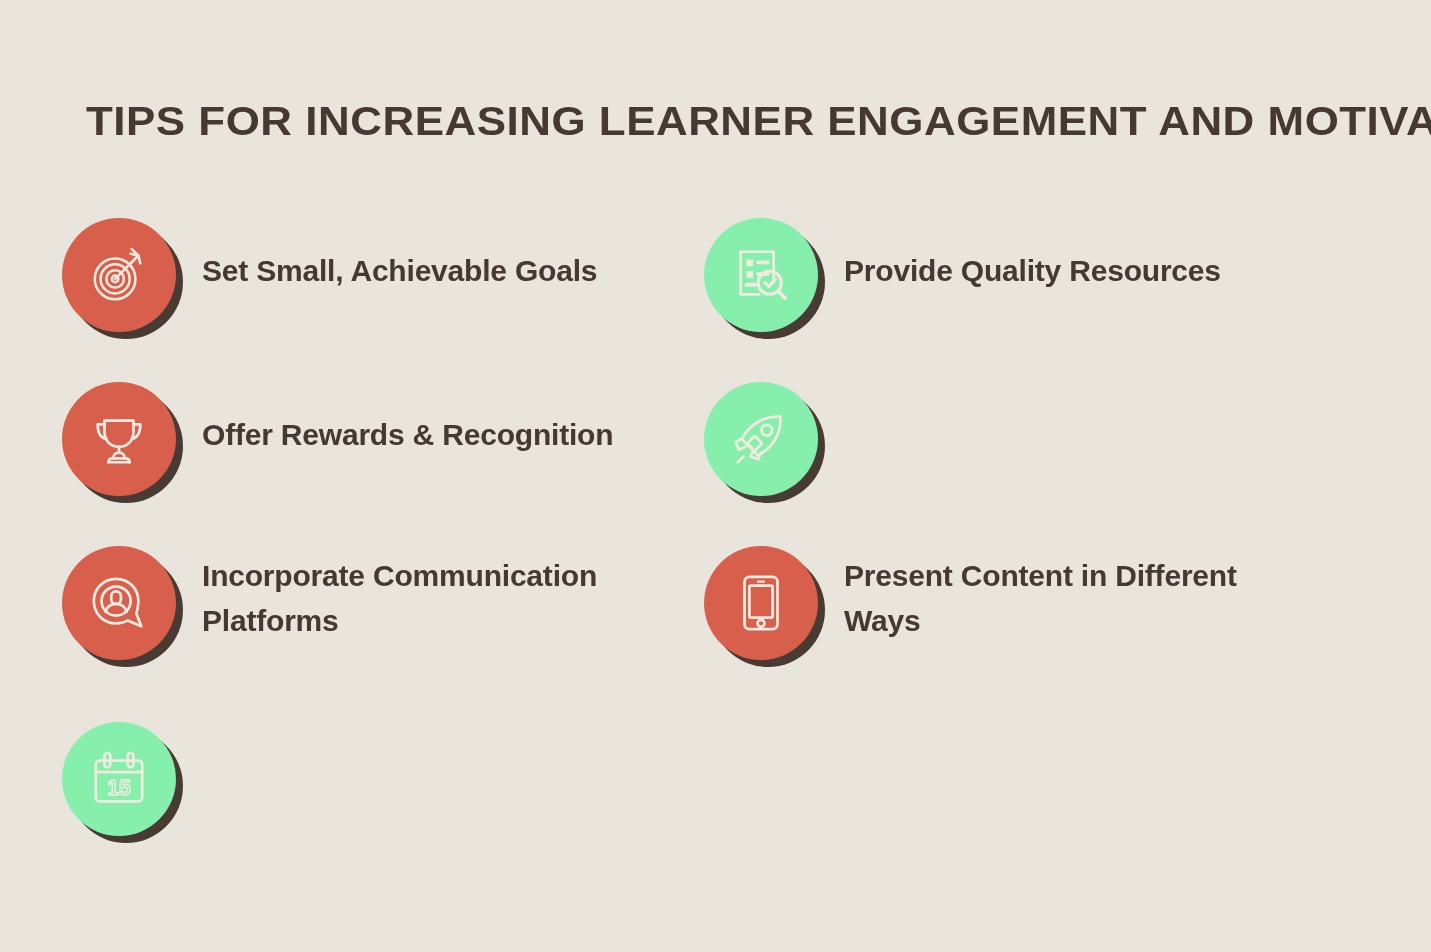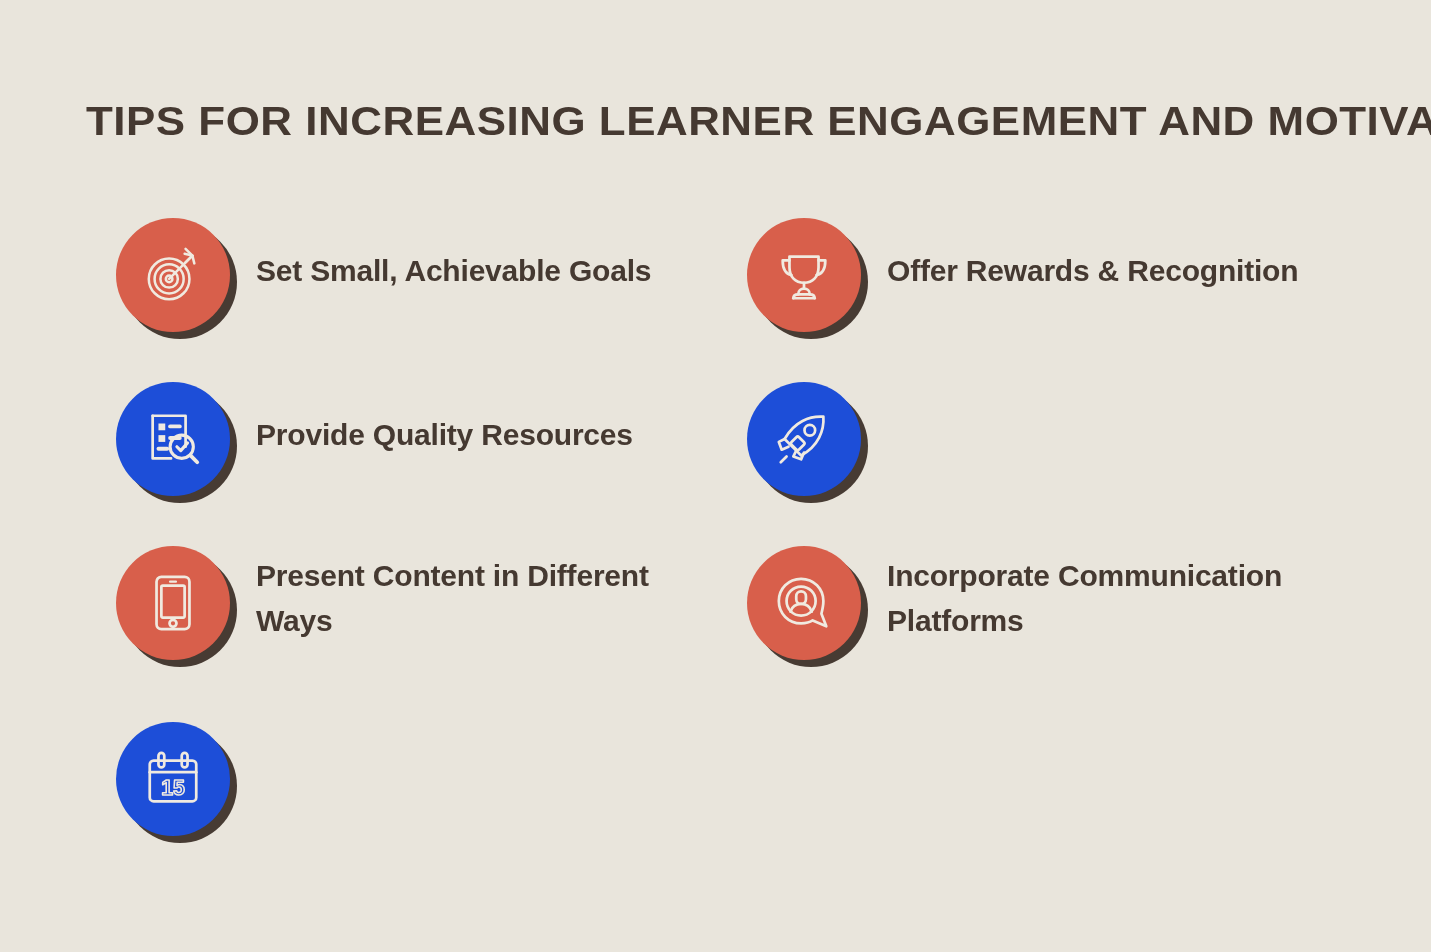--- a/index.html
+++ b/index.html
@@ -40,22 +40,22 @@
 
   
   #tips-grid {
     position: absolute;
     left: 0;
     top: 208px;
     width: 1136px;
     display: grid;
     grid-template-columns: 630px 630px;
     grid-template-rows: 164px 164px 176px 176px;
-    column-gap: 1px;
-    padding-left: 116px;
+    column-gap: 12px;
+    padding-left: 62px;
     box-sizing: border-box;
   }
 
   .tip {
     display: flex;
     align-items: flex-start;
     gap: 26px;
   }
 
   
@@ -80,21 +80,21 @@
     left: 0;
     top: 0;
     width: 114px;
     height: 114px;
     border-radius: 50%;
     display: flex;
     align-items: center;
     justify-content: center;
   }
   .badge .disc.red   { background: #D85F4B; }
-  .badge .disc.green { background: #1d4ed8; }
+  .badge .disc.green { background: #86efac; }
   .badge svg {
     display: block;
     width: 62px;
     height: 62px;
   }
 
   .tip-label {
     color: #453931;
     font-family: "Liberation Sans", sans-serif;
     font-size: 30px;
@@ -128,40 +128,20 @@
               <circle cx="28" cy="36" r="9"></circle>
               <circle cx="28" cy="36" r="3.4"></circle>
               <path d="M28 36 L52 12"></path>
               <path d="M44 10 L52 12 L54 20"></path>
               <path d="M45 19 L52 12 L45 5"></path>
             </g>
           </svg>
         </div>
       </div>
       <div class="tip-label">Set Small, Achievable Goals</div>
-    </div>
-
-    <div class="tip">
-      <div class="badge">
-        <div class="shadow"></div>
-        <div class="disc red">
-          <svg viewBox="0 0 64 64">
-            <g fill="none" stroke="#F0EAE0" stroke-width="2.8" stroke-linecap="round" stroke-linejoin="round">
-              <path d="M17 13 H47 V24 C47 34 41 40 32 40 C23 40 17 34 17 24 Z"></path>
-              <path d="M17 17 H10 C10 27 14 31 19 32"></path>
-              <path d="M47 17 H54 C54 27 50 31 45 32"></path>
-              <path d="M32 40 V46"></path>
-              <path d="M26 52 C26 48 29 46 32 46 C35 46 38 48 38 52"></path>
-              <path d="M21 56 H43"></path>
-              <path d="M21 56 C21 53 23 52 26 52 H38 C41 52 43 53 43 56"></path>
-            </g>
-          </svg>
-        </div>
-      </div>
-      <div class="tip-label">Offer Rewards &amp; Recognition</div>
     </div>
 
     <div class="tip">
       <div class="badge">
         <div class="shadow"></div>
         <div class="disc green">
           <svg viewBox="0 0 64 64">
             <g fill="none" stroke="#F0EAE0" stroke-width="2.8" stroke-linecap="round" stroke-linejoin="round">
               <path d="M11 8 H45 V40"></path>
               <path d="M11 8 V52 H30"></path>
@@ -176,20 +156,40 @@
             </g>
           </svg>
         </div>
       </div>
       <div class="tip-label">Provide Quality Resources</div>
     </div>
 
     <div class="tip">
       <div class="badge">
         <div class="shadow"></div>
+        <div class="disc red">
+          <svg viewBox="0 0 64 64">
+            <g fill="none" stroke="#F0EAE0" stroke-width="2.8" stroke-linecap="round" stroke-linejoin="round">
+              <path d="M17 13 H47 V24 C47 34 41 40 32 40 C23 40 17 34 17 24 Z"></path>
+              <path d="M17 17 H10 C10 27 14 31 19 32"></path>
+              <path d="M47 17 H54 C54 27 50 31 45 32"></path>
+              <path d="M32 40 V46"></path>
+              <path d="M26 52 C26 48 29 46 32 46 C35 46 38 48 38 52"></path>
+              <path d="M21 56 H43"></path>
+              <path d="M21 56 C21 53 23 52 26 52 H38 C41 52 43 53 43 56"></path>
+            </g>
+          </svg>
+        </div>
+      </div>
+      <div class="tip-label">Offer Rewards &amp; Recognition</div>
+    </div>
+
+    <div class="tip">
+      <div class="badge">
+        <div class="shadow"></div>
         <div class="disc green">
           <svg viewBox="0 0 64 64">
             <g fill="none" stroke="#F0EAE0" stroke-width="2.8" stroke-linecap="round" stroke-linejoin="round">
               <path d="M24 44 L12 32 C22 14 38 8 52 9 C53 23 47 39 29 49 Z"></path>
               <circle cx="38" cy="23" r="5.5"></circle>
               <rect x="20" y="31" width="11" height="11" rx="2" transform="rotate(-45 25.5 36.5)"></rect>
               <path d="M12 32 L6 35 L9 43 L16 40"></path>
               <path d="M24 44 L21 50 L29 53 L32 46"></path>
               <path d="M14 50 L8 56"></path>
             </g>
@@ -197,46 +197,46 @@
         </div>
       </div>
     </div>
 
     <div class="tip two-line">
       <div class="badge">
         <div class="shadow"></div>
         <div class="disc red">
           <svg viewBox="0 0 64 64">
             <g fill="none" stroke="#F0EAE0" stroke-width="2.8" stroke-linecap="round" stroke-linejoin="round">
+              <path d="M52 30 C52 17 42 7 29 7 C16 7 6 17 6 30 C6 43 16 53 29 53 C34 53 38 52 41 50 L55 56 L50 43 C51 39 52 35 52 30 Z"></path>
+              <circle cx="29" cy="30" r="15"></circle>
+              <rect x="24" y="20" width="10" height="13" rx="5"></rect>
+              <path d="M18 41 C20 35 24 33 29 33 C34 33 38 35 40 41"></path>
+            </g>
+          </svg>
+        </div>
+      </div>
+      <div class="tip-label">Incorporate Communication Platforms</div>
+    </div>
+
+    <div class="tip two-line">
+      <div class="badge">
+        <div class="shadow"></div>
+        <div class="disc red">
+          <svg viewBox="0 0 64 64">
+            <g fill="none" stroke="#F0EAE0" stroke-width="2.8" stroke-linecap="round" stroke-linejoin="round">
               <rect x="15" y="5" width="34" height="54" rx="5"></rect>
               <rect x="20" y="14" width="24" height="33" rx="1.5"></rect>
               <path d="M29 10 H35" stroke-width="2.4"></path>
               <circle cx="32" cy="53" r="3.6"></circle>
             </g>
           </svg>
         </div>
       </div>
       <div class="tip-label">Present Content in Different Ways</div>
-    </div>
-
-    <div class="tip two-line">
-      <div class="badge">
-        <div class="shadow"></div>
-        <div class="disc red">
-          <svg viewBox="0 0 64 64">
-            <g fill="none" stroke="#F0EAE0" stroke-width="2.8" stroke-linecap="round" stroke-linejoin="round">
-              <path d="M52 30 C52 17 42 7 29 7 C16 7 6 17 6 30 C6 43 16 53 29 53 C34 53 38 52 41 50 L55 56 L50 43 C51 39 52 35 52 30 Z"></path>
-              <circle cx="29" cy="30" r="15"></circle>
-              <rect x="24" y="20" width="10" height="13" rx="5"></rect>
-              <path d="M18 41 C20 35 24 33 29 33 C34 33 38 35 40 41"></path>
-            </g>
-          </svg>
-        </div>
-      </div>
-      <div class="tip-label">Incorporate Communication Platforms</div>
     </div>
 
     <div class="tip two-line">
       <div class="badge">
         <div class="shadow"></div>
         <div class="disc green">
           <svg viewBox="0 0 64 64">
             <g fill="none" stroke="#F0EAE0" stroke-width="2.8" stroke-linecap="round" stroke-linejoin="round">
               <rect x="8" y="13" width="48" height="42" rx="4"></rect>
               <path d="M8 25 H56"></path>

